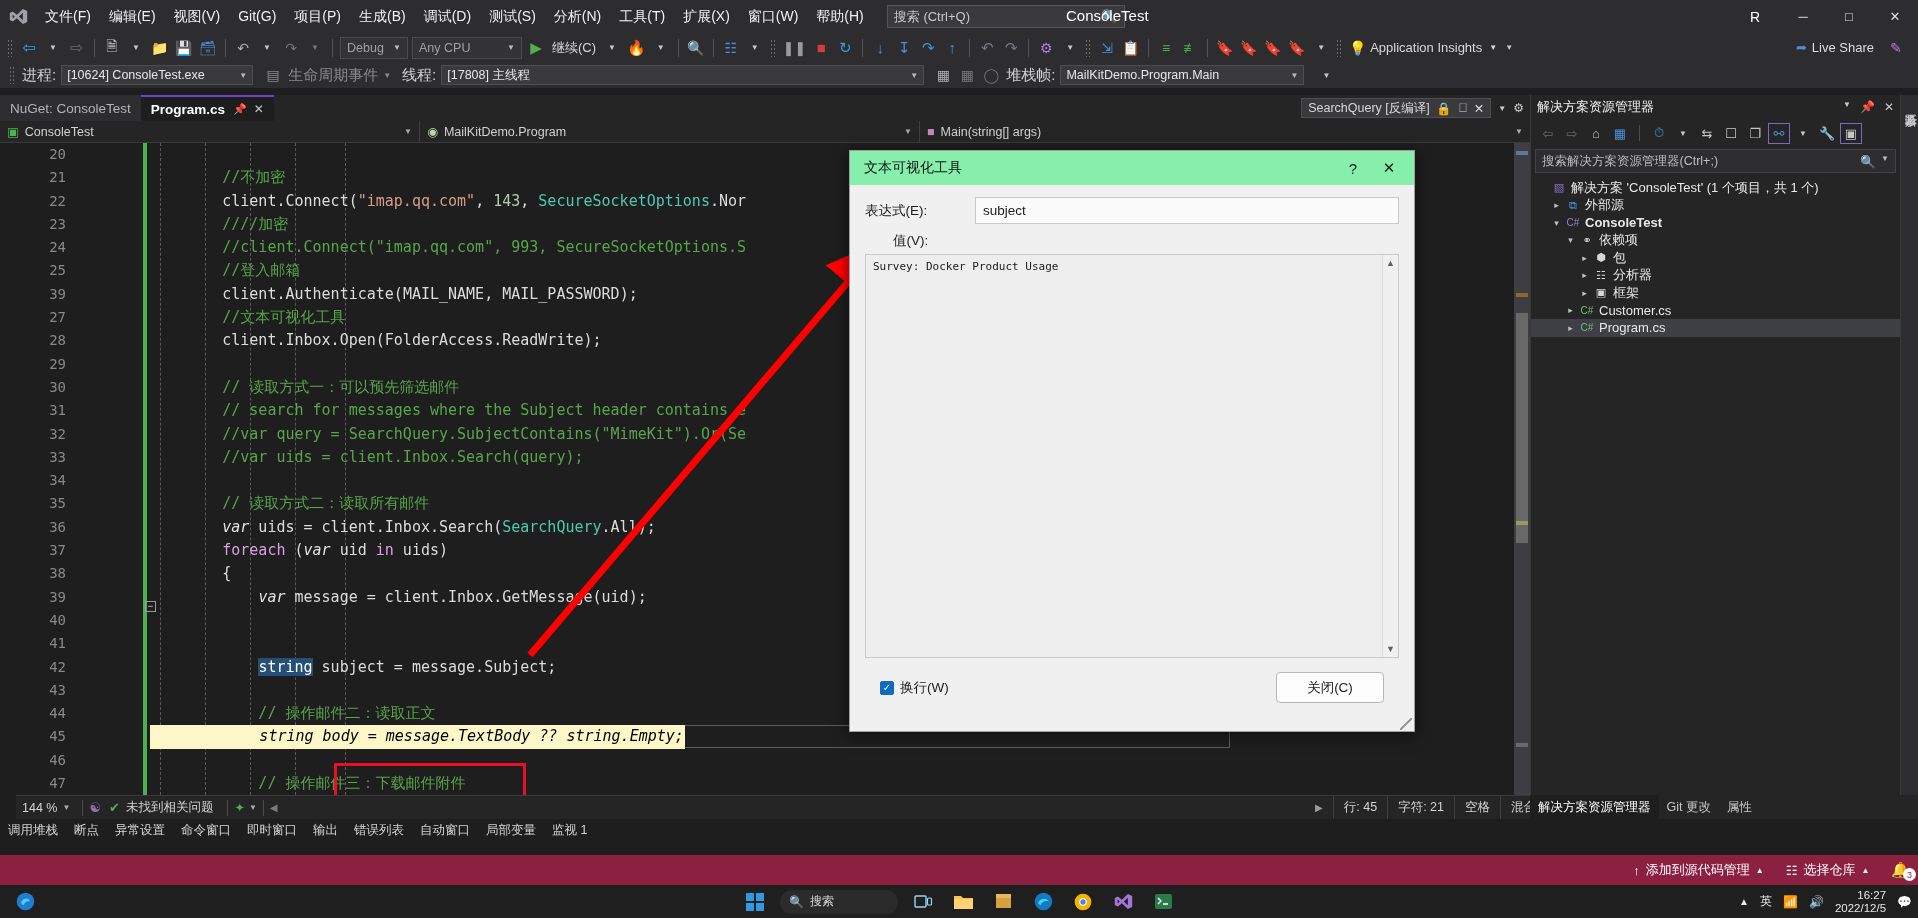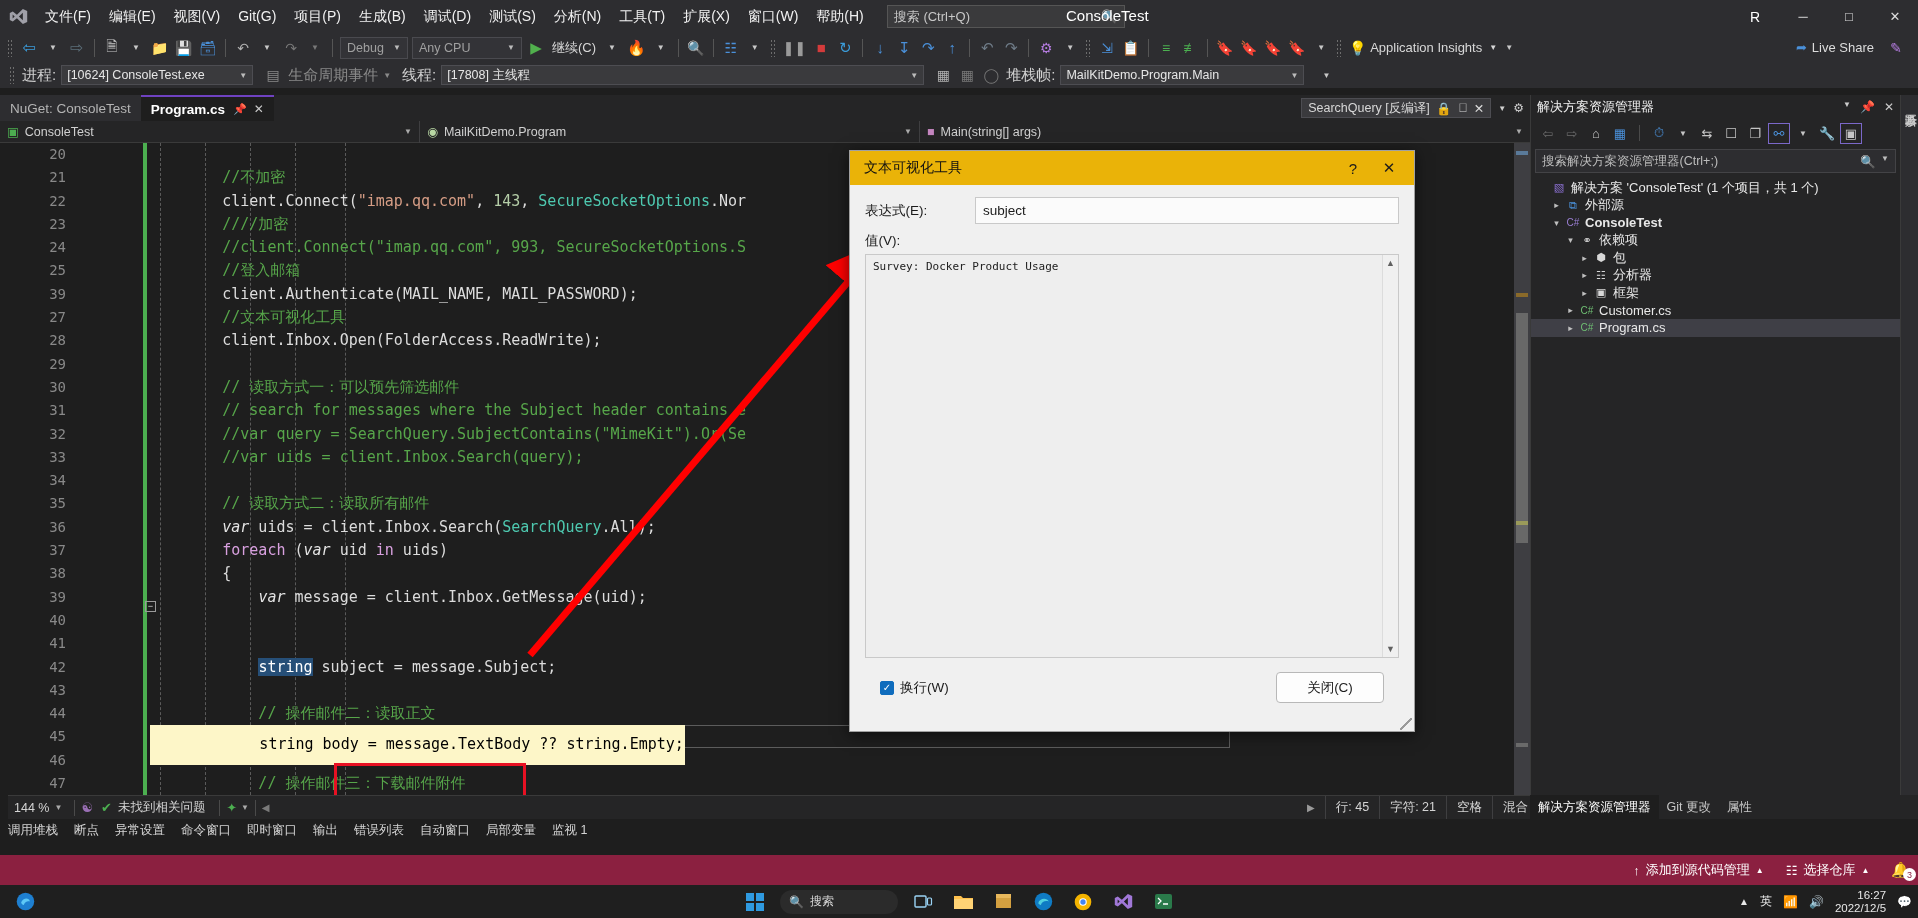--- a/index.html
+++ b/index.html
@@ -67,31 +67,31 @@
   .ltext{position:absolute;left:150px;}
   .c-com{color:#57a64a;}
   .c-kw{color:#e5e5e5;font-style:italic;}
   .c-kw2{color:#d8a0df;}
   .c-str{color:#d69d85;}
   .c-type{color:#4ec9b0;}
   .c-num{color:#b5cea8;}
   .c-id{color:#dcdcdc;}
   .sel{background:#264f78;color:#ffffff;}
   .indentguide{position:absolute;top:0;width:0;height:652px;border-left:1px dashed #5a5a5a;}
-  .hl-line{position:absolute;left:150px;background:#fdf6c8;color:#000;padding:8px 1px;}
+  .hl-line{position:absolute;left:150px;background:#fdf6c8;color:#000;padding:0 1px;font-style:italic;}
   .curline{position:absolute;left:150px;top:0;right:0;height:23px;border:1px solid #5c5c5c;}
   .redbox{position:absolute;border:3px solid #e81123;}
 
   
   .vscroll{position:absolute;right:0;top:0;width:16px;height:652px;background:#3e3e42;}
   .vscroll .thumb{position:absolute;left:2px;width:12px;background:#686868;}
   .vscroll .mark{position:absolute;left:2px;width:12px;height:4px;}
 
   
-  .editstatus{position:absolute;left:8px;top:795px;width:1530px;height:24px;background:#252526;display:flex;align-items:center;font-size:12.5px;color:#d4d4d4;border-top:1px solid #3a3a3a;}
+  .editstatus{position:absolute;left:16px;top:795px;width:1530px;height:24px;background:#252526;display:flex;align-items:center;font-size:12.5px;color:#d4d4d4;border-top:1px solid #3a3a3a;}
   .zoomsel{display:flex;align-items:center;padding:0 6px;gap:5px;}
   .estat{display:flex;align-items:center;gap:6px;padding:0 8px;}
   .estat .ok{color:#4caf50;font-size:13px;}
   .esep{width:1px;height:16px;background:#4a4a4a;margin:0 6px;}
   .rightstat{margin-left:auto;display:flex;align-items:center;height:24px;}
   .rightstat .cell{padding:0 10px;border-left:1px solid #3f3f41;height:24px;display:flex;align-items:center;}
 
   
   .paneltabs{position:absolute;left:0;top:819px;width:1530px;height:22px;background:#1e1e1e;display:flex;align-items:center;gap:0;}
   .ptab{padding:0 8px;font-size:12.5px;color:#d4d4d4;height:22px;display:flex;align-items:center;}
@@ -130,28 +130,28 @@
   .taskbar{position:absolute;left:0;top:885px;width:1918px;height:33px;background:#1f1f1f;display:flex;align-items:center;}
   .tbcenter{position:absolute;left:50%;transform:translateX(-50%);display:flex;align-items:center;gap:10px;height:33px;}
   .tbicon{width:30px;height:28px;display:flex;align-items:center;justify-content:center;}
   .tbsearch{width:118px;height:24px;background:#2b2b2b;border-radius:13px;display:flex;align-items:center;gap:6px;padding:0 9px;font-size:12px;color:#d8d8d8;}
   .tbright{position:absolute;right:6px;display:flex;align-items:center;gap:11px;font-size:12px;color:#e8e8e8;height:33px;}
   .tbclock{display:flex;flex-direction:column;align-items:flex-end;line-height:12.5px;font-size:11.5px;}
   .tbleft{position:absolute;left:10px;display:flex;align-items:center;height:33px;}
 
   
   .dialog{position:absolute;left:849px;top:150px;width:566px;height:582px;background:#f0f0f0;border:1px solid #a0a0a0;box-shadow:0 3px 14px rgba(0,0,0,.55);color:#1b1b1b;font-size:13.5px;}
-  .dlgtitle{height:34px;background:#eab308;display:flex;align-items:center;padding:0 8px 0 14px;font-size:14px;color:#111;}
+  .dlgtitle{height:34px;background:#86efac;display:flex;align-items:center;padding:0 8px 0 14px;font-size:14px;color:#111;}
   .dlgtitle .dr{margin-left:auto;display:flex;align-items:center;gap:2px;}
   .dlgbtn{width:34px;height:30px;display:flex;align-items:center;justify-content:center;font-size:15px;color:#1b1b1b;}
   .dlgbody{padding:12px 15px 0 15px;}
   .drow{display:flex;align-items:center;margin-bottom:8px;}
   .dlabel{width:110px;font-size:13.5px;color:#1b1b1b;}
   .dinput{flex:1;height:27px;background:#fbfbfb;border:1px solid #c9c9c9;display:flex;align-items:center;padding:0 7px;font-size:13.5px;color:#1b1b1b;}
-  .dvlabel{font-size:13.5px;margin-bottom:4px;color:#1b1b1b;}
+  .dvlabel{font-size:13.5px;margin-bottom:4px;color:#1b1b1b;margin-left:28px;}
   .dtextarea{height:404px;background:#eeeeee;border:1px solid #c9c9c9;position:relative;}
   .dtextarea .tcontent{padding:5px 7px;font-family:"DejaVu Sans Mono","Liberation Mono",monospace;font-size:11px;color:#202020;white-space:pre-wrap;}
   .dscroll{position:absolute;right:0;top:0;width:16px;height:100%;background:#f0f0f0;border-left:1px solid #dcdcdc;display:flex;flex-direction:column;justify-content:space-between;align-items:center;font-size:9px;color:#606060;}
   .dscroll .sarrow{height:16px;display:flex;align-items:center;justify-content:center;}
   .dfoot{display:flex;align-items:center;padding:14px 15px 0 15px;}
   .dcheck{display:flex;align-items:center;gap:6px;font-size:13.5px;}
   .cbox{width:14px;height:14px;background:#0f6cbd;border:1px solid #0f6cbd;border-radius:2px;color:#fff;font-size:10px;display:flex;align-items:center;justify-content:center;}
   .dclose{margin-left:auto;width:108px;height:31px;background:#fdfdfd;border:1px solid #b8b8b8;border-radius:4px;display:flex;align-items:center;justify-content:center;font-size:13.5px;color:#1b1b1b;}
   .dgrip{position:absolute;right:2px;bottom:1px;width:12px;height:12px;
     background-image:linear-gradient(135deg,transparent 45%,#9a9a9a 45%,#9a9a9a 55%,transparent 55%);}

